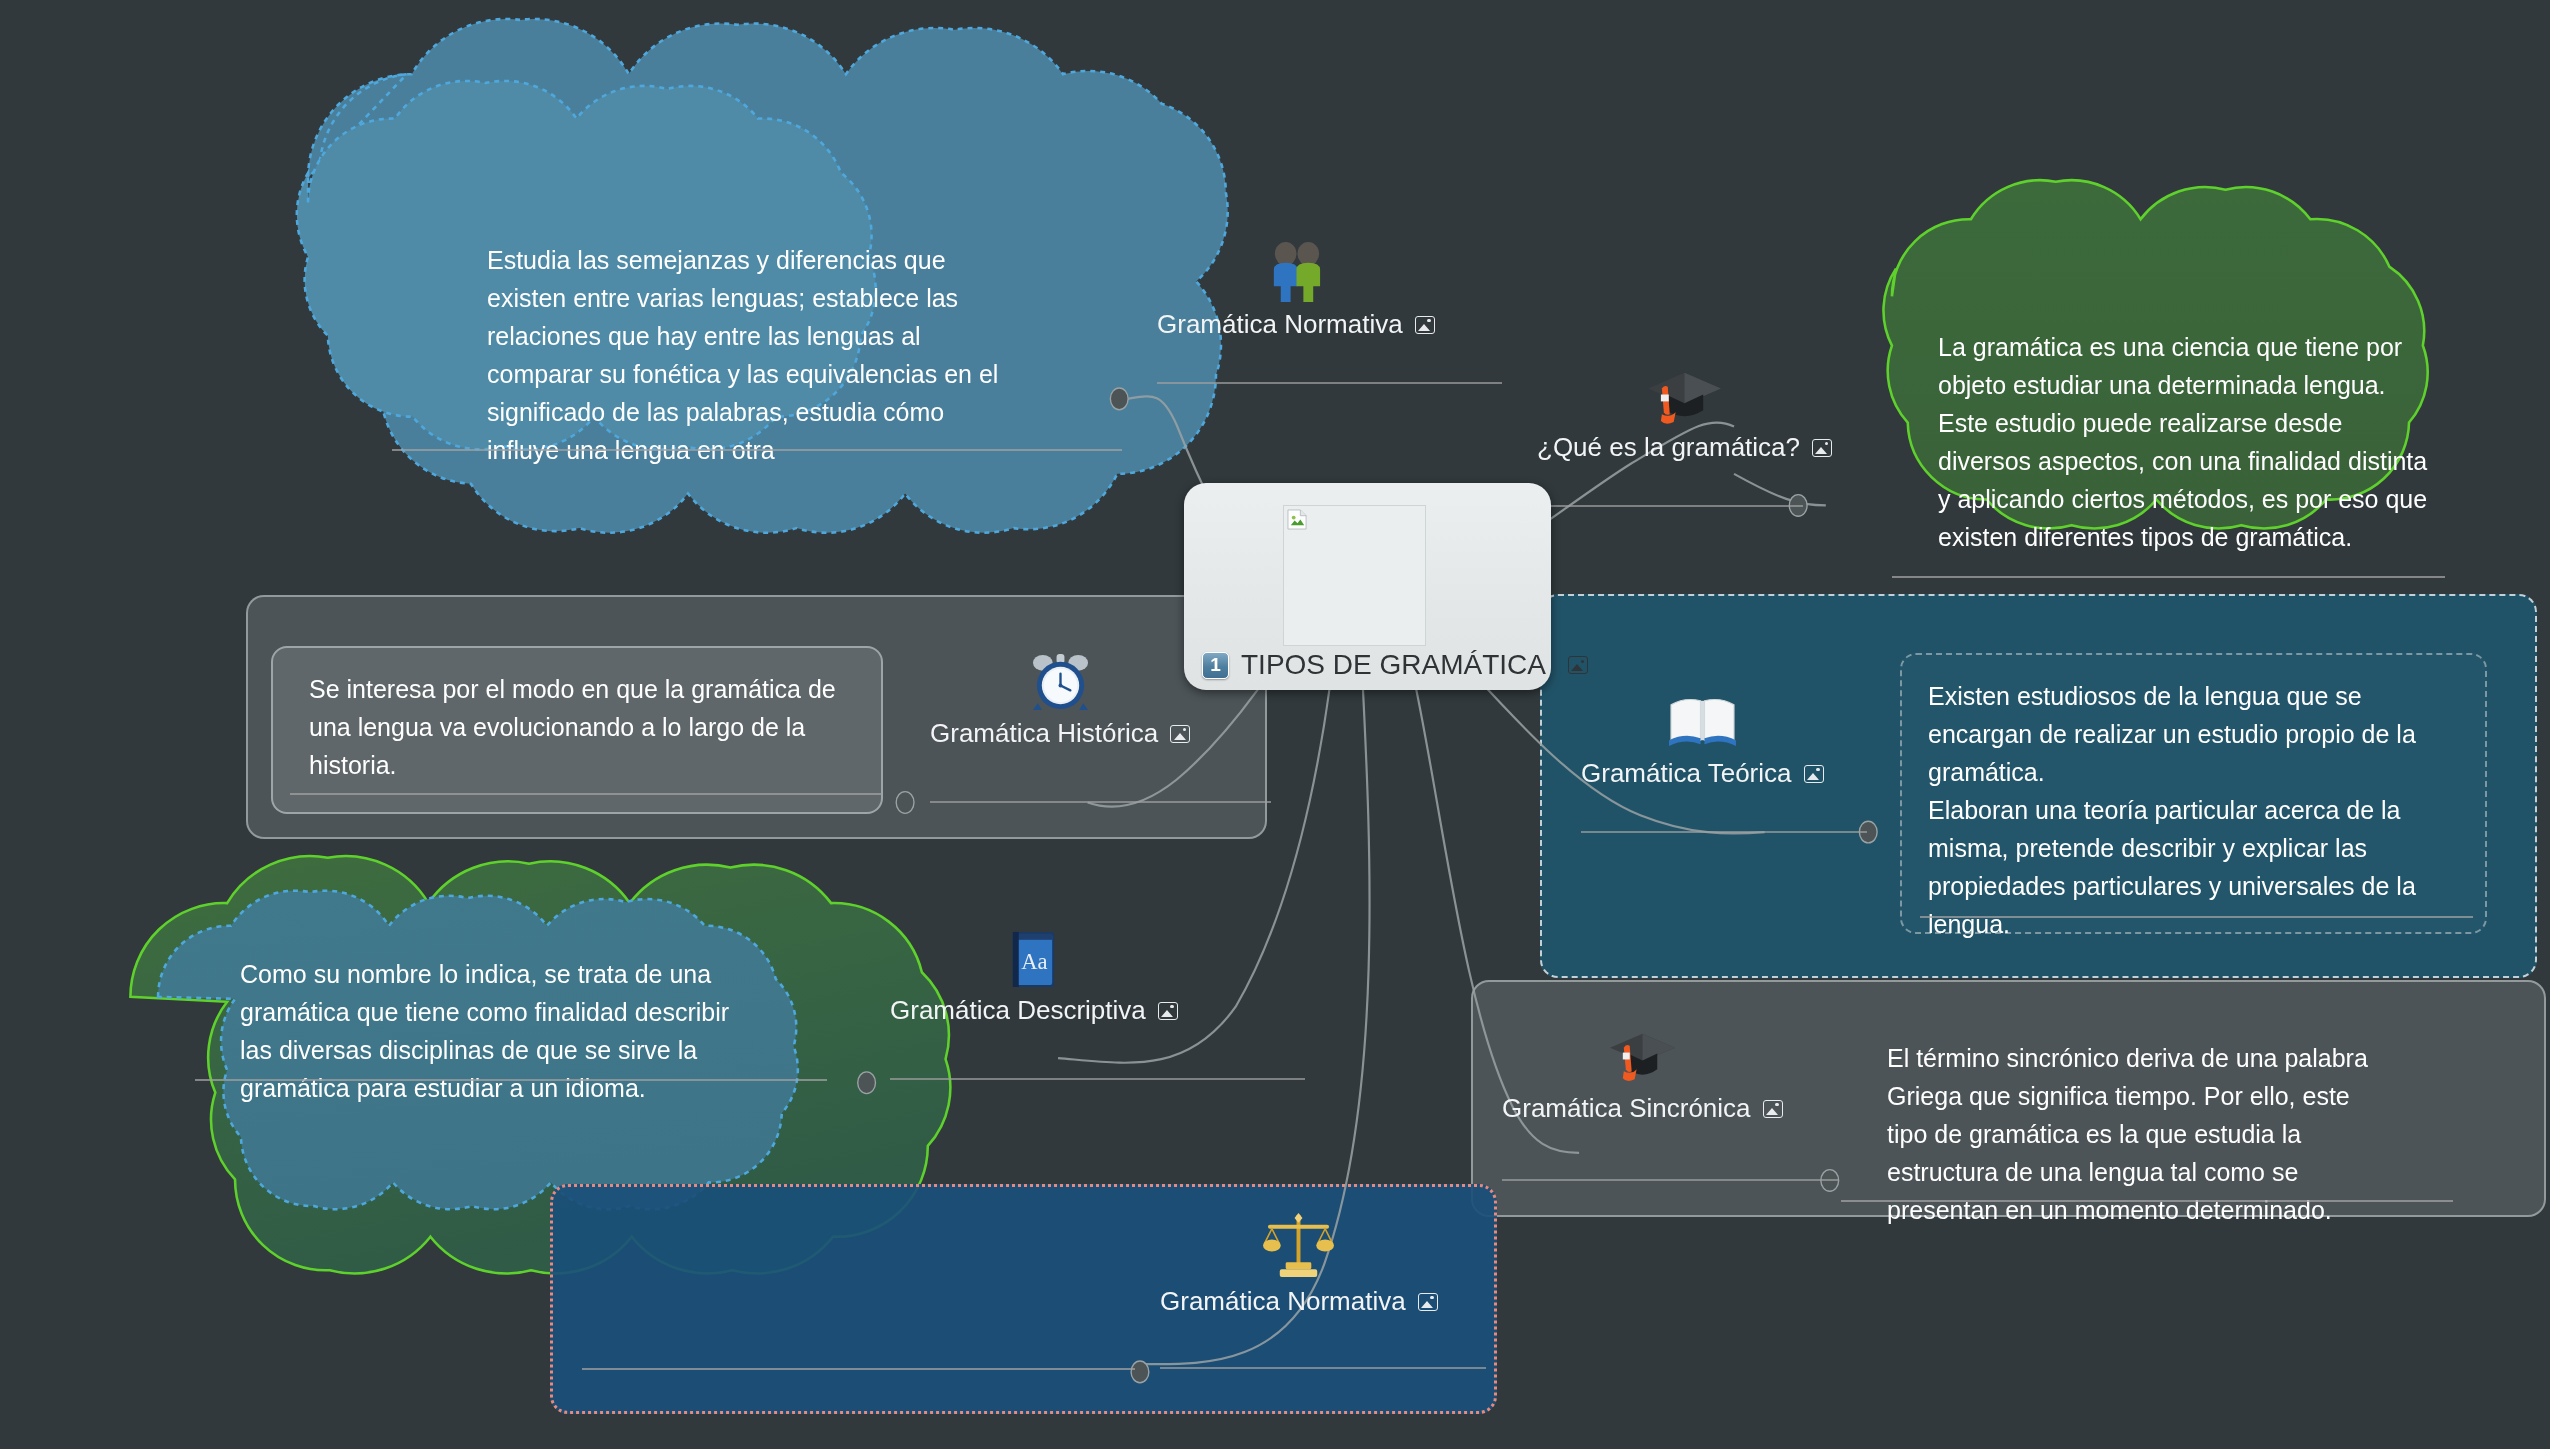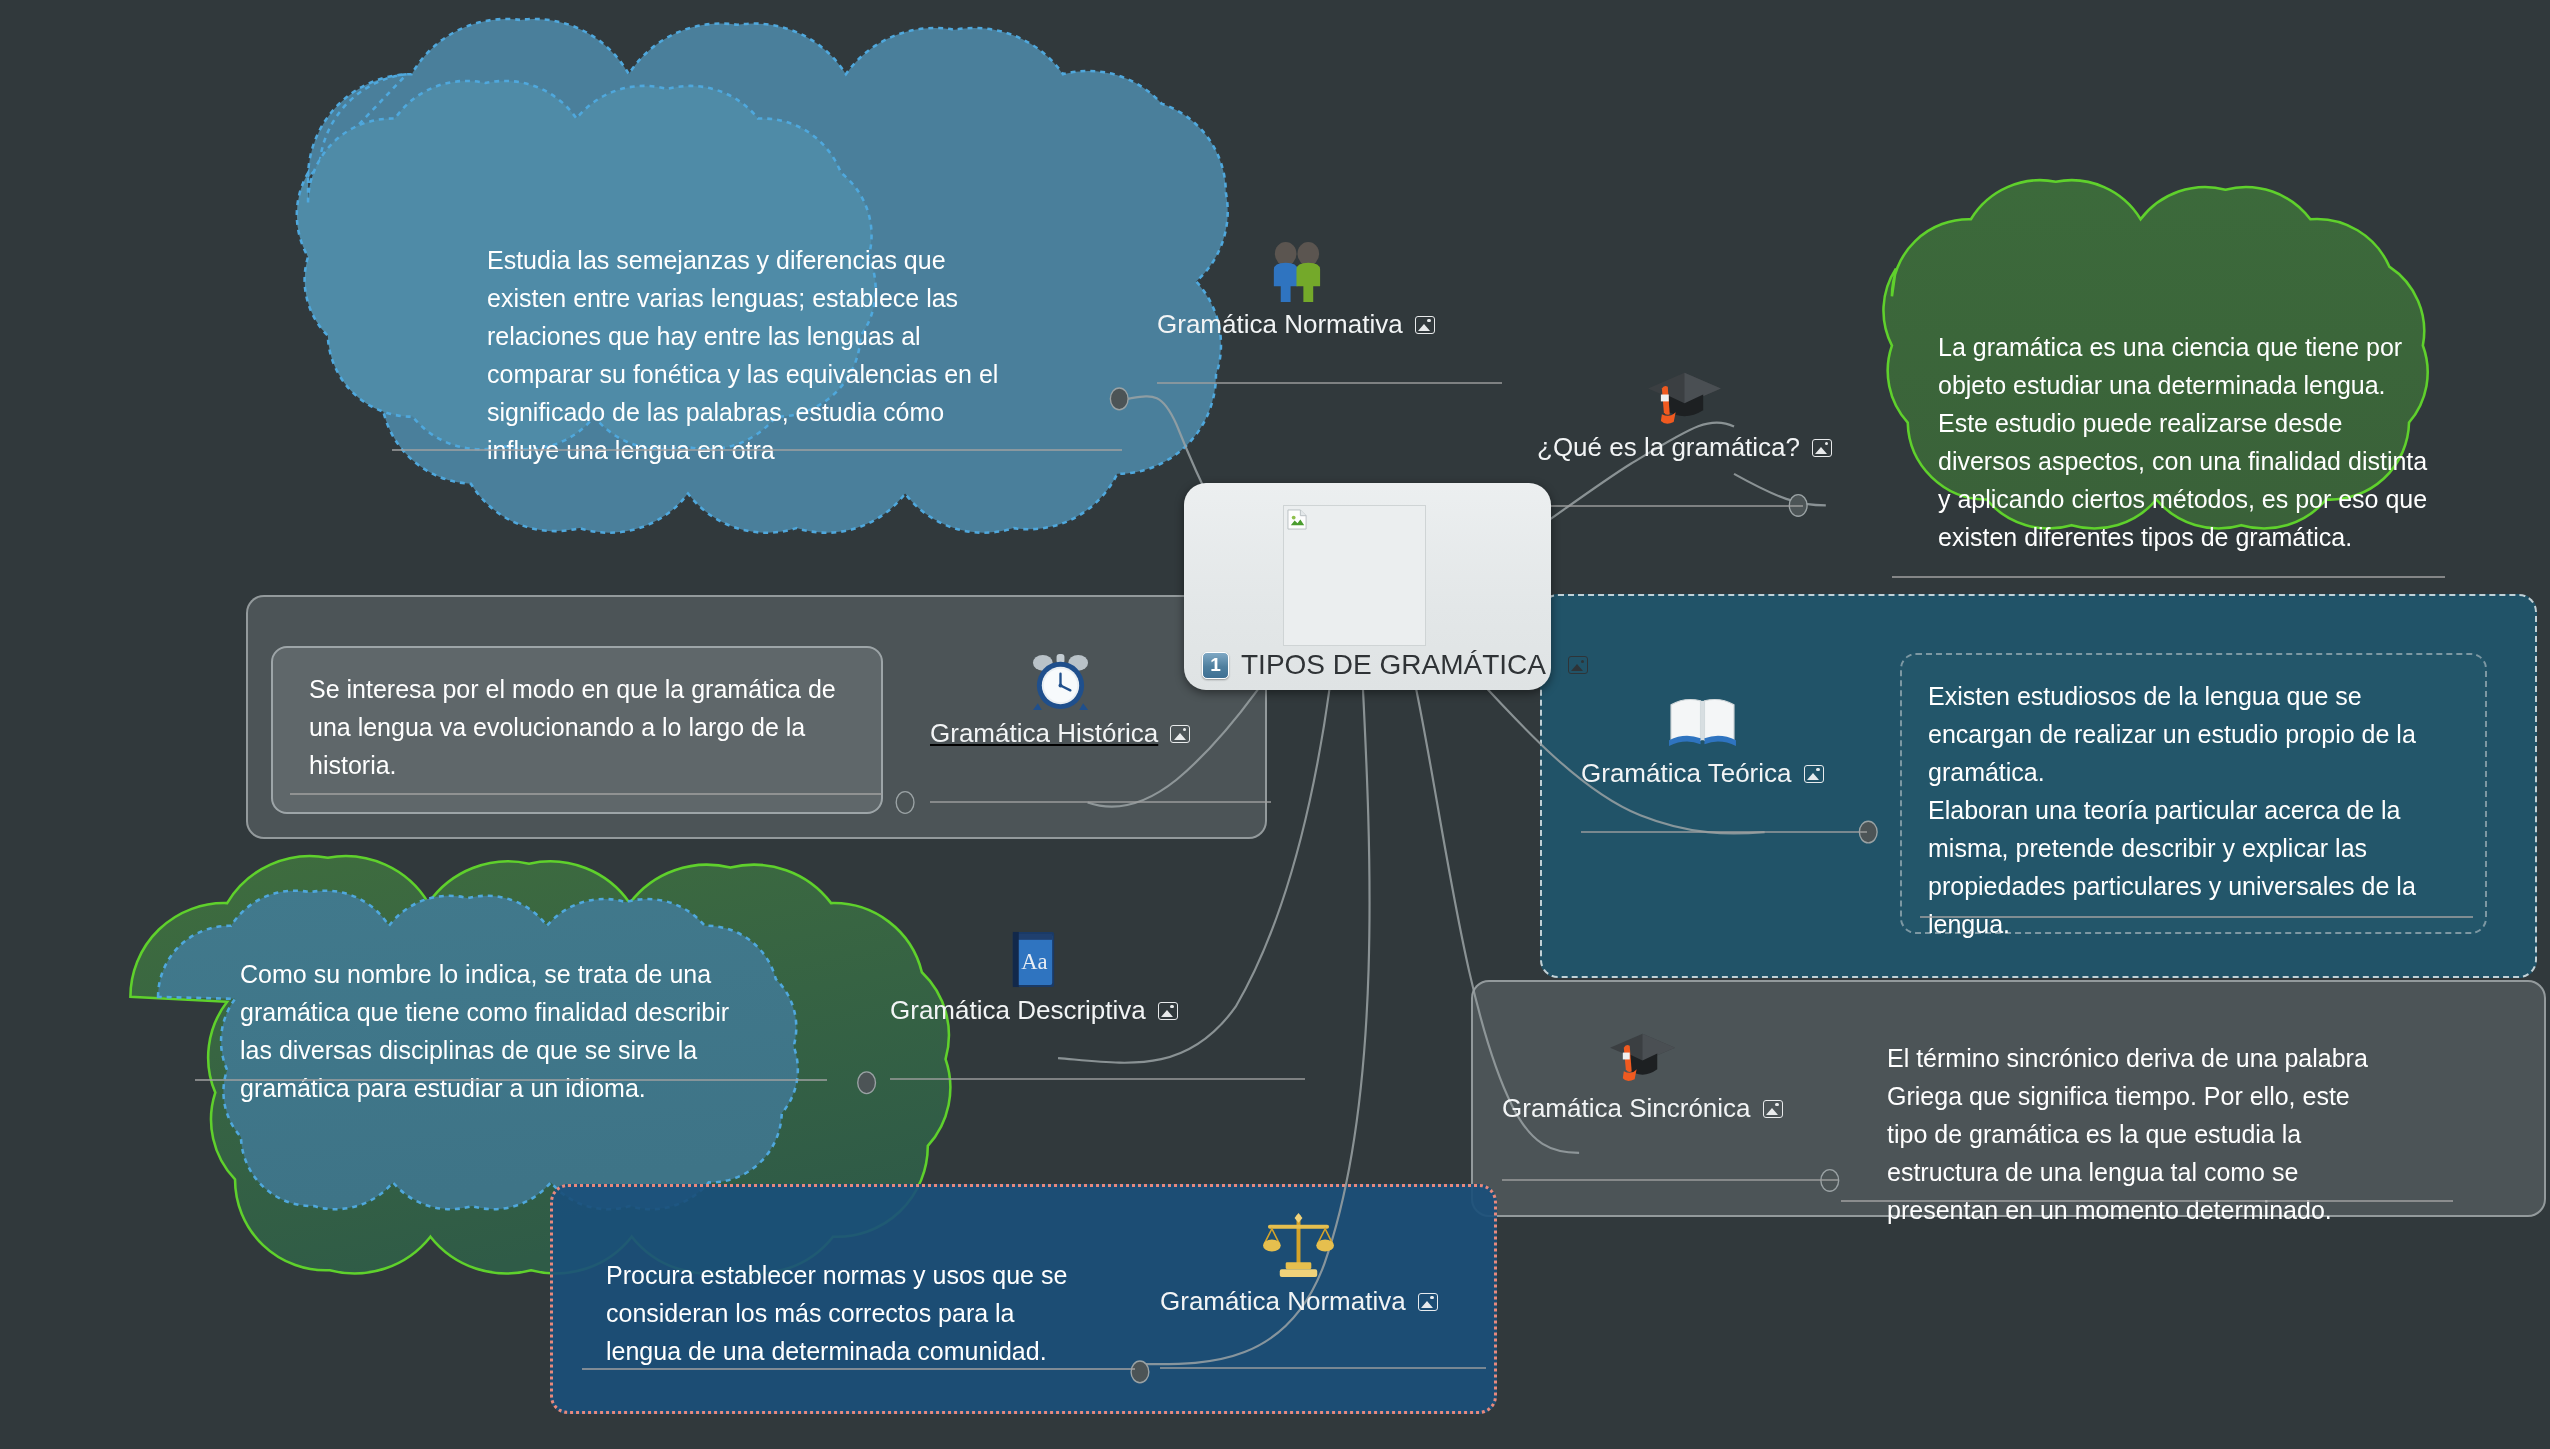--- a/index.html
+++ b/index.html
@@ -335,21 +335,20 @@
   <div class="note note-dash" style="left:1888px; top:653px; width:587px; height:281px;">Existen estudiosos de la lengua que se encargan de realizar un estudio propio de la gramática.
 Elaboran una teoría particular acerca de la misma, pretende describir y explicar las propiedades particulares y universales de la lengua.</div>
   <div class="note-underline" style="left:1908px; top:916px; width:553px;"></div>
 
   <div class="note note-plain" style="left:202px; top:933px; width:553px;">Como su nombre lo indica, se trata de una gramática que tiene como finalidad describir las diversas disciplinas de que se sirve la gramática para estudiar a un idioma.</div>
   <div class="note-underline" style="left:183px; top:1079px; width:632px;"></div>
 
   <div class="note note-plain" style="left:1849px; top:1017px; width:563px;">El término sincrónico deriva de una palabra Griega que significa tiempo. Por ello, este  tipo de gramática es la que estudia la estructura de una lengua tal como se presentan en un momento determinado.</div>
   <div class="note-underline" style="left:1829px; top:1200px; width:612px;"></div>
 
-  <div class="note note-plain" style="left:568px; top:1234px; width:533px;">Procura establecer normas y usos que se consideran los más correctos para la lengua de una determinada comunidad.</div>
   <div class="note-underline" style="left:570px; top:1368px; width:553px;"></div>
 
   <div class="topic" style="left:1145px; top:242px;">
     <div class="icon-wrap">
       <svg class="ic" width="79" height="61" viewBox="0 0 80 62">
         <ellipse cx="30" cy="12" rx="11" ry="12" fill="#5b5550"></ellipse>
         <ellipse cx="53" cy="12" rx="11" ry="12" fill="#5b5550"></ellipse>
         <path d="M18 28 q0-7 12-7 h0 q12 0 12 7 v17 h-7 v16 h-10 v-16 h-7 z" fill="#2f74c0"></path>
         <path d="M41 28 q0-7 12-7 h0 q12 0 12 7 v17 h-7 v16 h-10 v-16 h-7 z" fill="#74a92a"></path>
       </svg>
@@ -372,21 +371,21 @@
         <path d="M22 50 q8 4 14 -2 l-2 10 q-8 4 -13 -1 z" fill="#f05a20"></path>
       </svg>
     </div>
     <div class="label-row">
       <span>¿Qué es la gramática?</span>
       <span class="img-glyph"></span>
     </div>
   </div>
   <div class="topic-underline" style="left:1525px; top:505px; width:266px;"></div>
 
-  <div class="topic" style="left:918px; top:651px;text-decoration:underline;">
+  <div class="topic" style="left:918px; top:651px;">
     <div class="icon-wrap">
       <svg class="ic" width="73" height="61" viewBox="0 0 74 62">
         <ellipse cx="19" cy="12" rx="10" ry="8" fill="#b9c2c8"></ellipse>
         <ellipse cx="55" cy="12" rx="10" ry="8" fill="#b9c2c8"></ellipse>
         <rect x="33" y="3" width="8" height="10" rx="3" fill="#c3ccd2"></rect>
         <circle cx="37" cy="35" r="24" fill="#1f4f8c"></circle>
         <circle cx="37" cy="35" r="19" fill="#e9eef2"></circle>
         <circle cx="37" cy="35" r="17" fill="#f7fafc"></circle>
         <path d="M37 35 L37 23" stroke="#1f4f8c" stroke-width="2.4" stroke-linecap="round"></path>
         <path d="M37 35 L47 40" stroke="#1f4f8c" stroke-width="2.4" stroke-linecap="round"></path>

